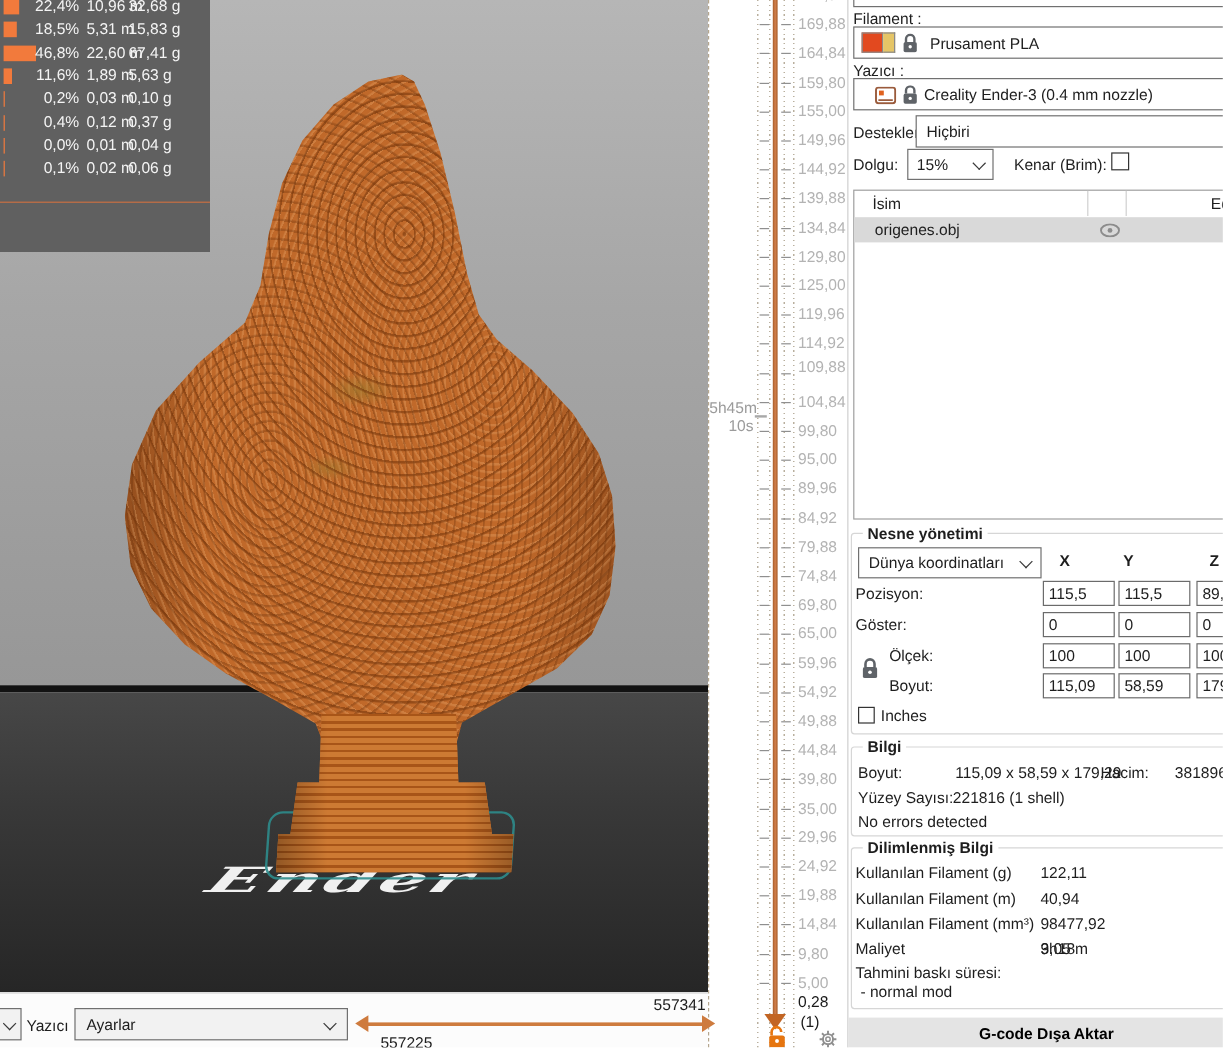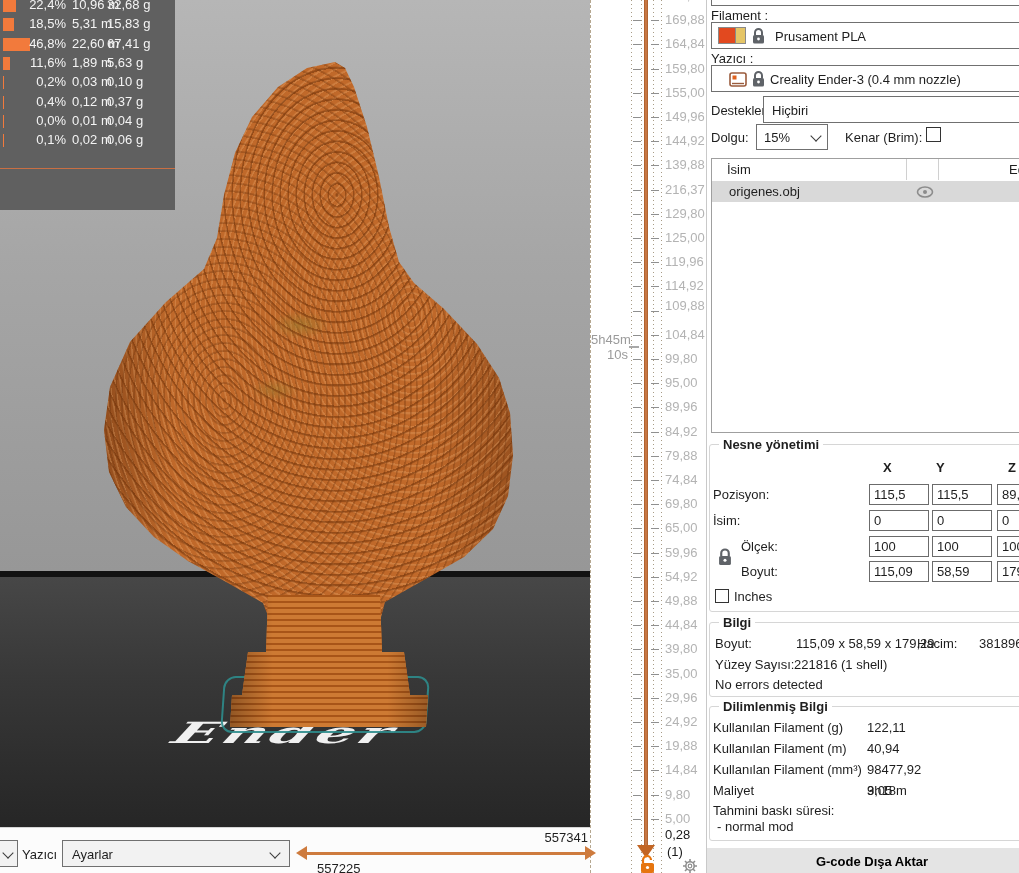--- a/index.html
+++ b/index.html
@@ -197,21 +197,21 @@
       <div class="scale-tick" style="left: 60px; top: 117px;"></div>
       <div class="scale-label" style="top: 109px;">149,96</div>
       <div class="scale-tick" style="left: 42px; top: 141.2px;"></div>
       <div class="scale-tick" style="left: 60px; top: 141.2px;"></div>
       <div class="scale-label" style="top: 133.2px;">144,92</div>
       <div class="scale-tick" style="left: 42px; top: 165.4px;"></div>
       <div class="scale-tick" style="left: 60px; top: 165.4px;"></div>
       <div class="scale-label" style="top: 157.4px;">139,88</div>
       <div class="scale-tick" style="left: 42px; top: 189.6px;"></div>
       <div class="scale-tick" style="left: 60px; top: 189.6px;"></div>
-      <div class="scale-label" style="top: 181.6px;">216,37</div>
+      <div class="scale-label" style="top: 181.6px;">134,84</div>
       <div class="scale-tick" style="left: 42px; top: 213.8px;"></div>
       <div class="scale-tick" style="left: 60px; top: 213.8px;"></div>
       <div class="scale-label" style="top: 205.8px;">129,80</div>
       <div class="scale-tick" style="left: 42px; top: 238px;"></div>
       <div class="scale-tick" style="left: 60px; top: 238px;"></div>
       <div class="scale-label" style="top: 230px;">125,00</div>
       <div class="scale-tick" style="left: 42px; top: 262.2px;"></div>
       <div class="scale-tick" style="left: 60px; top: 262.2px;"></div>
       <div class="scale-label" style="top: 254.2px;">119,96</div>
       <div class="scale-tick" style="left: 42px; top: 286.4px;"></div>
@@ -357,29 +357,33 @@
   <div class="abs" id="list-row">
     <span class="rp-label" style="left:17px;top:3px">origenes.obj</span>
     <svg class="abs" style="left:204px;top:5px" width="18" height="12" viewBox="0 0 18 12">
       <ellipse cx="9" cy="6" rx="7.5" ry="5" fill="none" stroke="#8c8c8c" stroke-width="1.6"></ellipse>
       <circle cx="9" cy="6" r="2" fill="#8c8c8c"></circle>
     </svg>
   </div>
 
   <div class="groupbox" style="left:2px;top:444px;width:340px;height:168px"></div>
   <div class="group-title" style="left:12px;top:437px">Nesne yönetimi</div>
+  <div class="combo" style="left:8px;top:456px;width:153px;height:26px">
+    <span class="combo-text" style="left:8px">Dünya koordinatları</span>
+    <span class="chev" style="right:8px;top:7px"></span>
+  </div>
   <div class="col-head" style="left:176px;top:460px">X</div>
   <div class="col-head" style="left:229px;top:460px">Y</div>
   <div class="col-head" style="left:301px;top:460px">Z</div>
   <div id="object-rows">
       <div class="rp-label" style="left: 6px; top: 487px;">Pozisyon:</div>
       <input class="field" value="115,5" style="left: 162px; top: 484px; width: 60px;">
       <input class="field" value="115,5" style="left: 225px; top: 484px; width: 60px;">
       <input class="field" value="89,6" style="left: 290px; top: 484px; width: 60px;">
-      <div class="rp-label" style="left: 6px; top: 513px;">İsim:</div>
+      <div class="rp-label" style="left: 6px; top: 513px;">Göster:</div>
       <input class="field" value="0" style="left: 162px; top: 510px; width: 60px;">
       <input class="field" value="0" style="left: 225px; top: 510px; width: 60px;">
       <input class="field" value="0" style="left: 290px; top: 510px; width: 60px;">
       <div class="rp-label" style="left: 34px; top: 539px;">Ölçek:</div>
       <input class="field" value="100" style="left: 162px; top: 536px; width: 60px;">
       <input class="field" value="100" style="left: 225px; top: 536px; width: 60px;">
       <input class="field" value="100" style="left: 290px; top: 536px; width: 60px;">
       <div class="rp-label" style="left: 34px; top: 564px;">Boyut:</div>
       <input class="field" value="115,09" style="left: 162px; top: 561px; width: 60px;">
       <input class="field" value="58,59" style="left: 225px; top: 561px; width: 60px;">

